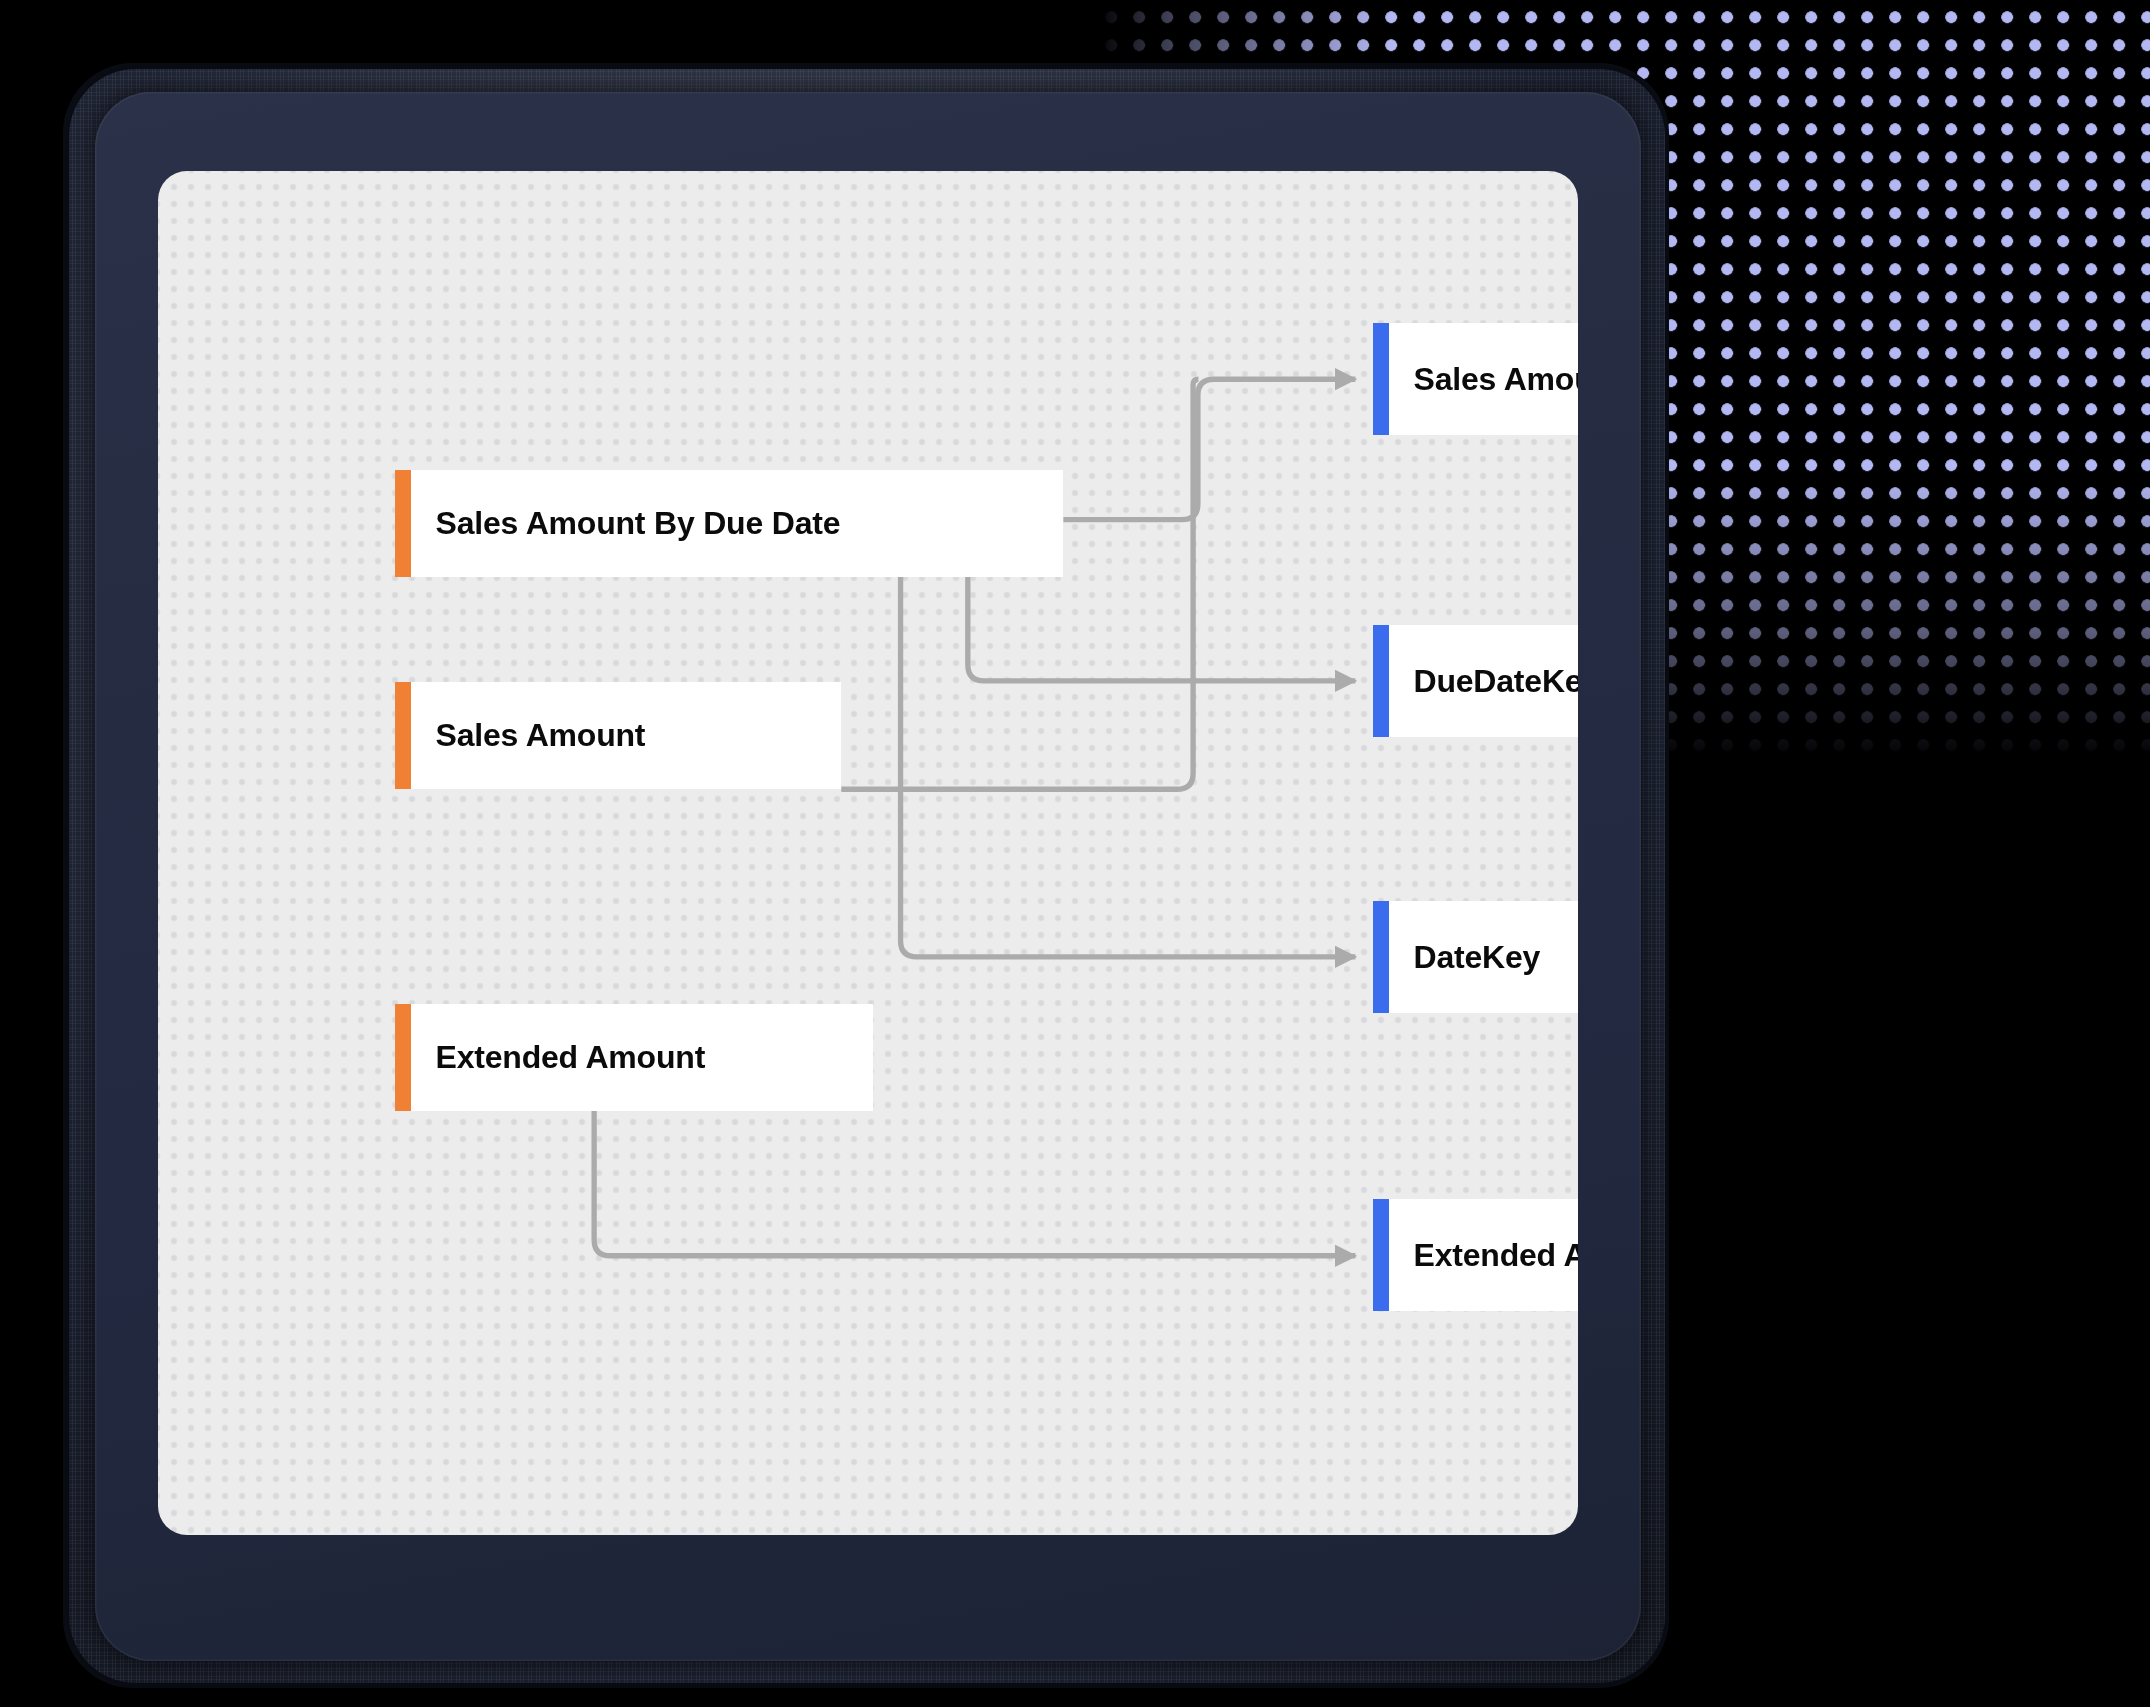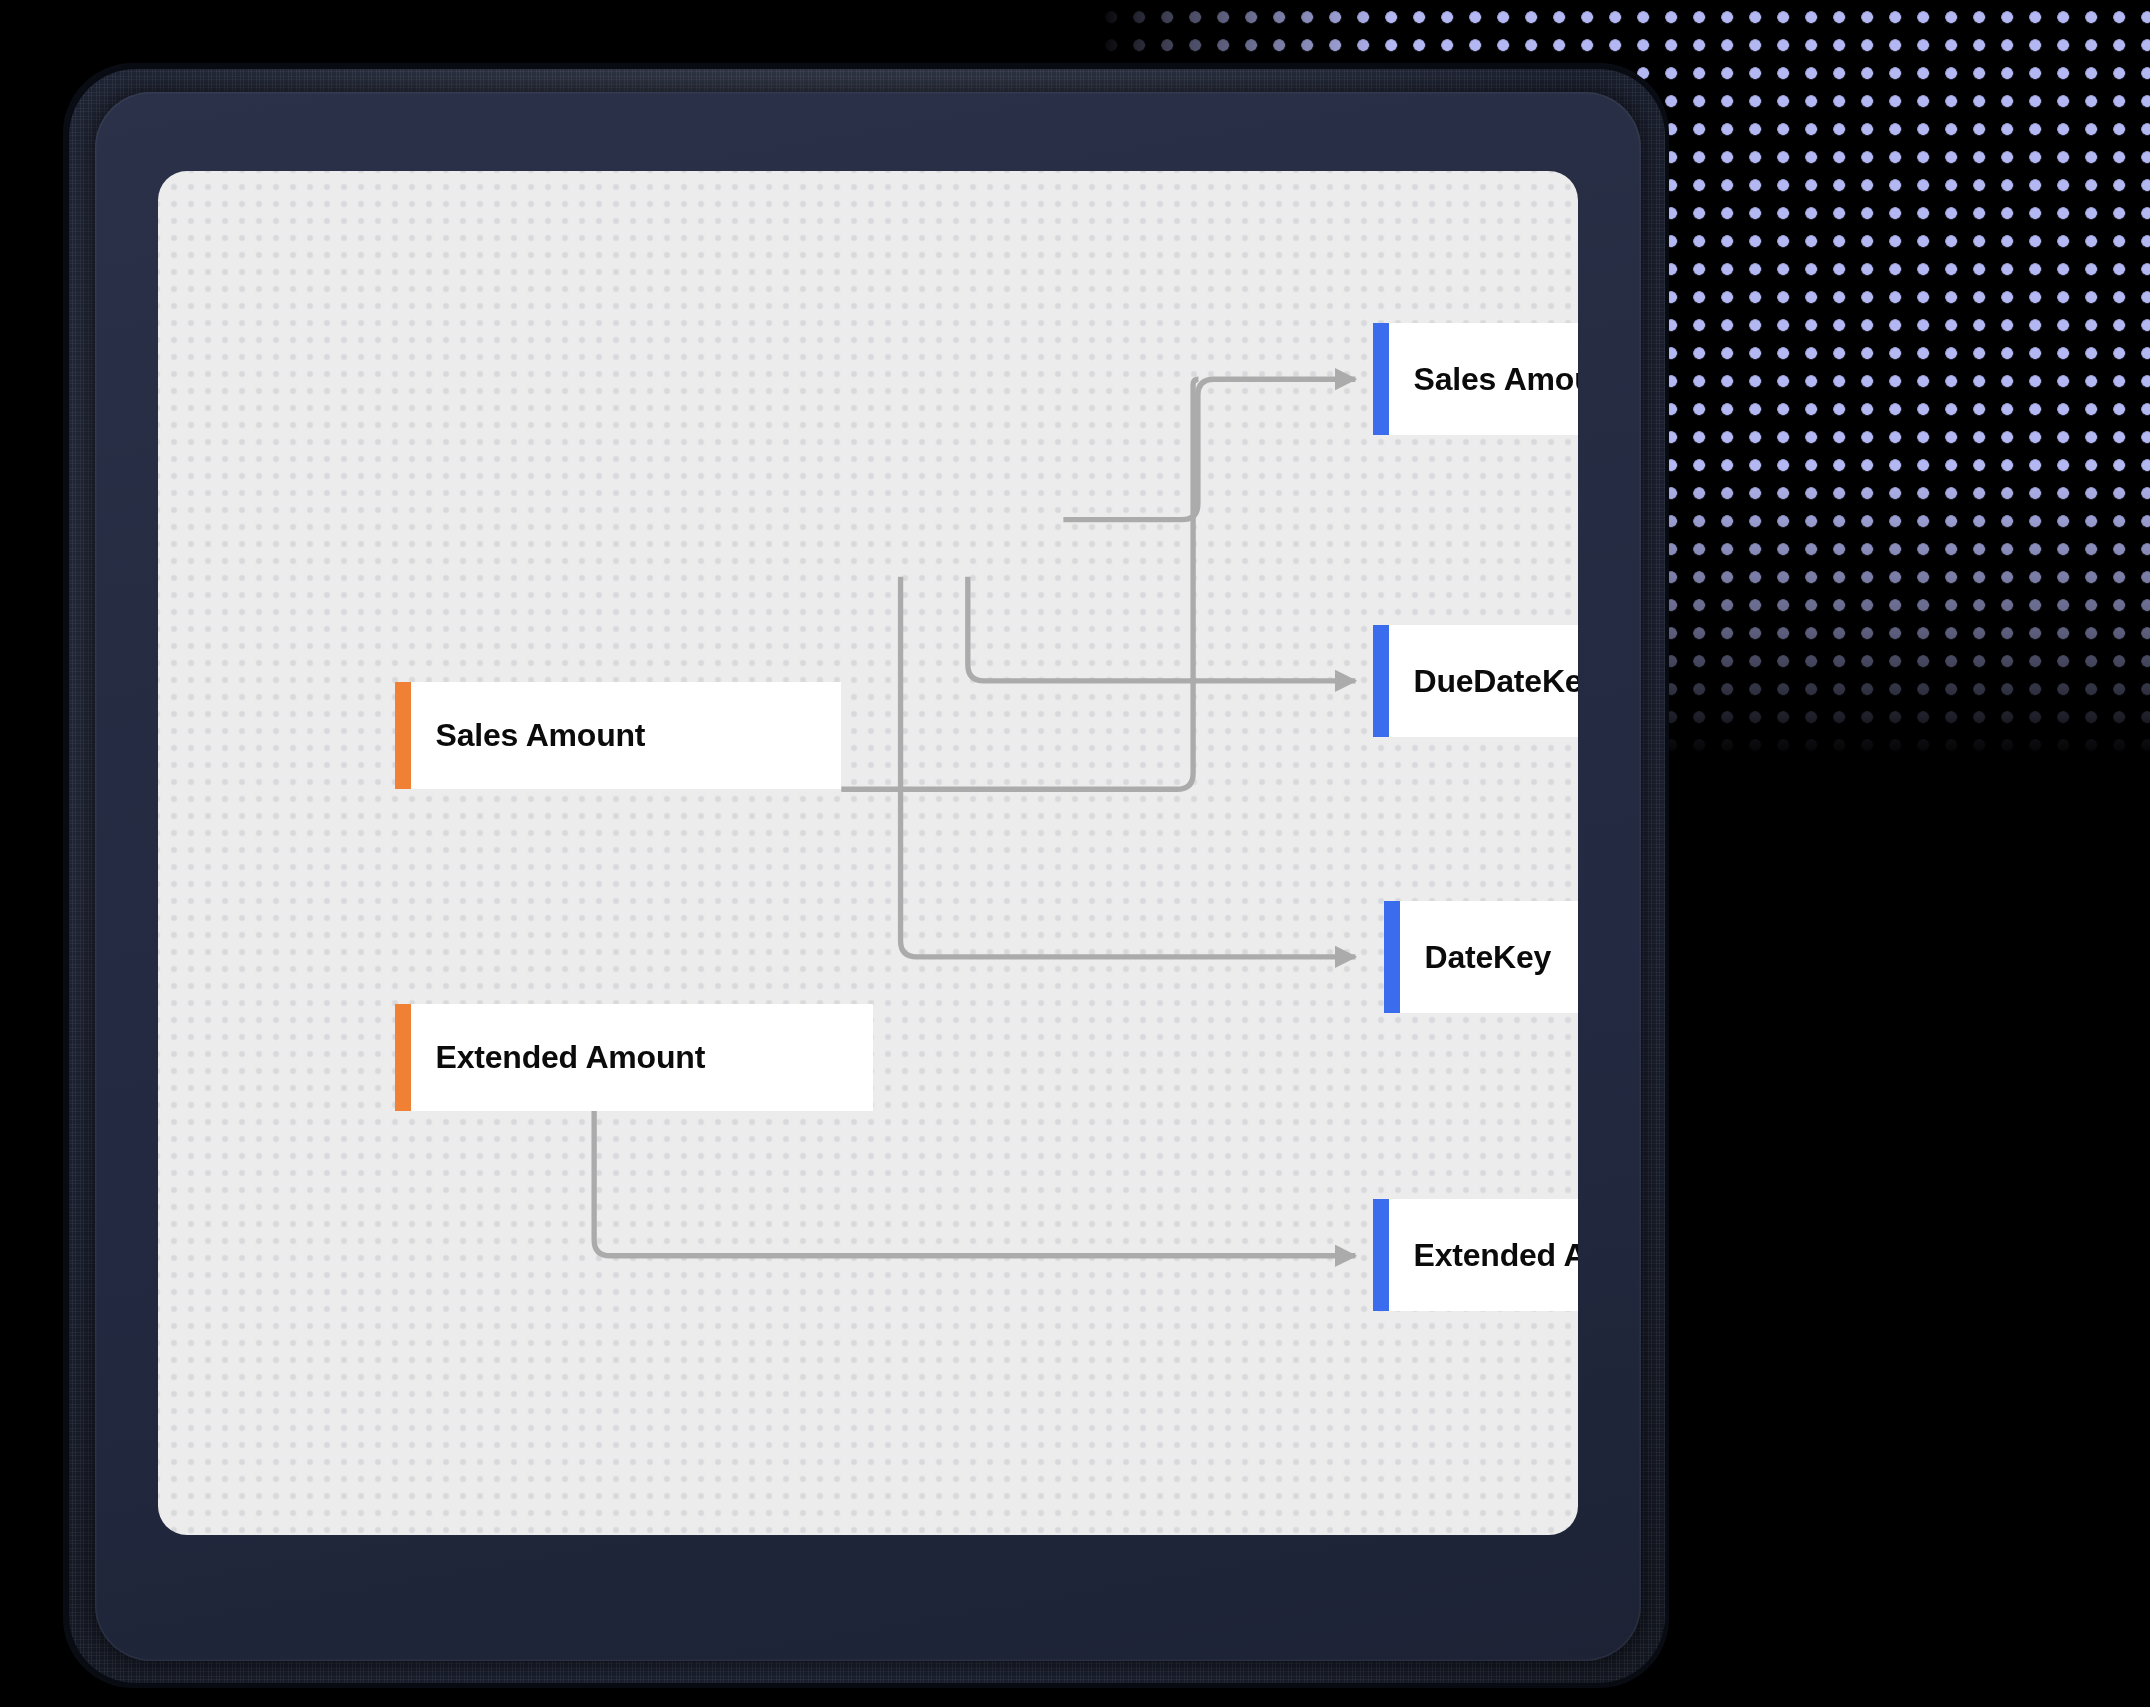--- a/index.html
+++ b/index.html
@@ -124,20 +124,24 @@
         <path d="M 1517,760 V 925 Q 1517,955 1547,955 H 2243" marker-end="url(#ah)"></path>
 
         <path d="M 1391,760 V 1442 Q 1391,1472 1421,1472 H 2243" marker-end="url(#ah)"></path>
 
         <path d="M 1280,1158 H 1909 Q 1939,1158 1939,1128 V 400 Q 1939,390 1949,390"></path>
 
         <path d="M 817,1760 V 2002 Q 817,2032 847,2032 H 2243" marker-end="url(#ah)"></path>
       </g>
     </svg>
 
+    <div class="node src" style="left:237px; top:299px; width:668px; height:107px;">
+      <div class="accent"></div>
+      <div class="label">Sales Amount By Due Date</div>
+    </div>
 
     <div class="node src" style="left:237px; top:511px; width:446px; height:107px;">
       <div class="accent"></div>
       <div class="label">Sales Amount</div>
     </div>
 
     <div class="node src" style="left:237px; top:833px; width:478px; height:107px;">
       <div class="accent"></div>
       <div class="label">Extended Amount</div>
     </div>
@@ -145,21 +149,21 @@
     <div class="node dst" style="left:1215px; top:152px; width:394px; height:112px;">
       <div class="accent"></div>
       <div class="label">Sales Amount</div>
     </div>
 
     <div class="node dst" style="left:1215px; top:454px; width:359px; height:112px;">
       <div class="accent"></div>
       <div class="label">DueDateKey</div>
     </div>
 
-    <div class="node dst" style="left:1215px; top:730px; width:271px; height:112px;margin-left:11px;">
+    <div class="node dst" style="left:1215px; top:730px; width:271px; height:112px;">
       <div class="accent"></div>
       <div class="label">DateKey</div>
     </div>
 
     <div class="node dst" style="left:1215px; top:1028px; width:459px; height:112px;">
       <div class="accent"></div>
       <div class="label">Extended Amount</div>
     </div>
 
   </div>

